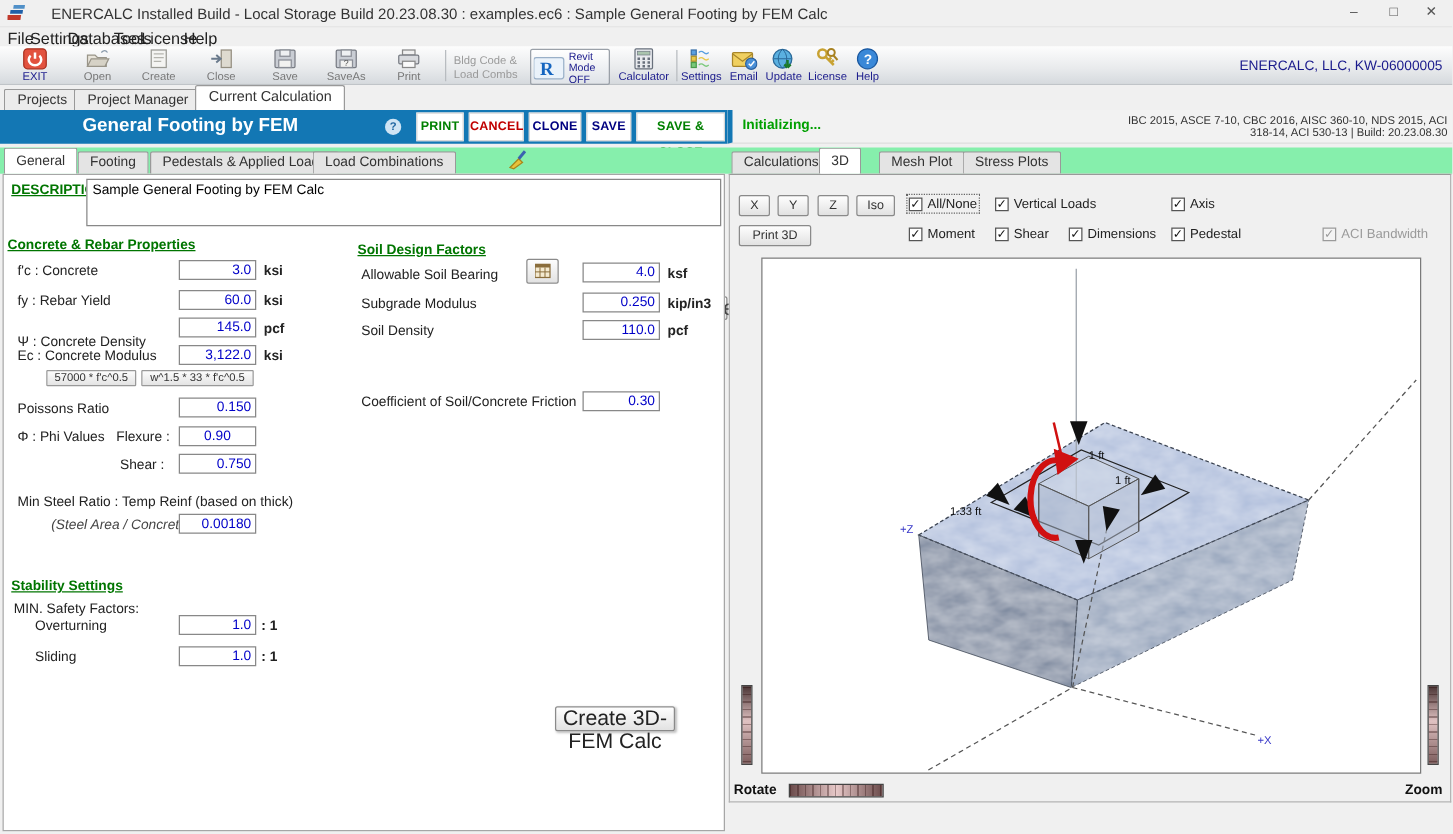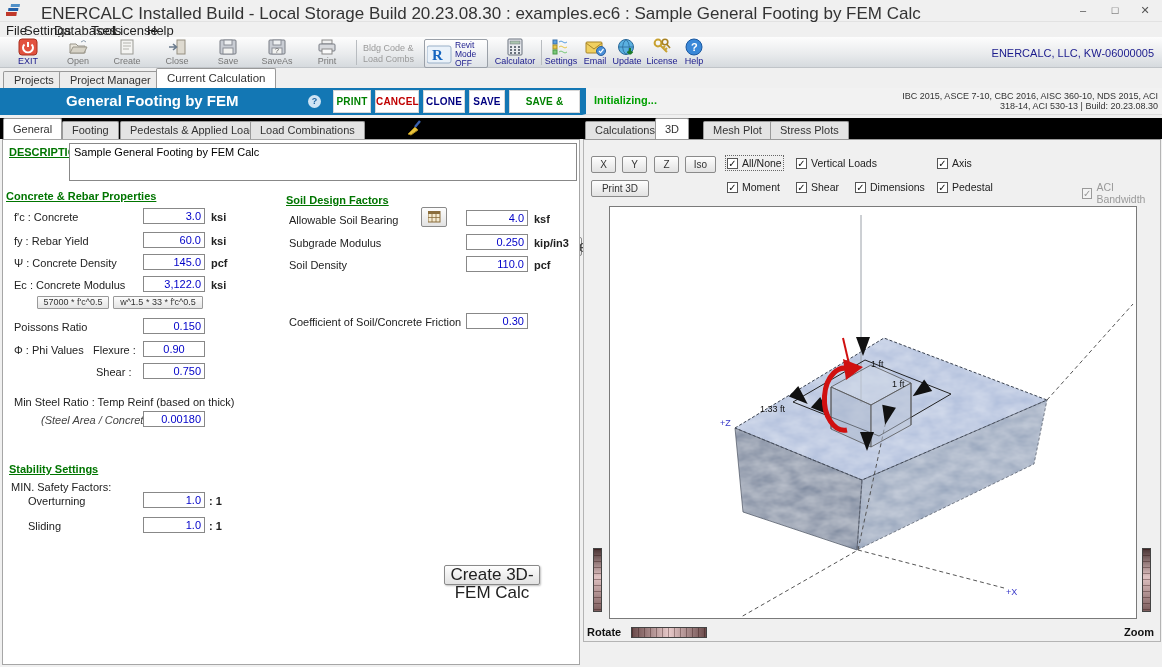--- a/index.html
+++ b/index.html
@@ -3,21 +3,21 @@
 <meta charset="utf-8">
 <style>
   * { margin:0; padding:0; box-sizing:border-box; }
   html,body { width:1162px; height:667px; overflow:hidden; }
   body { font-family:"Liberation Sans", sans-serif; font-size:11px; color:#222; background:#f0f0f0; }
   #app { position:relative; width:1162px; height:667px; background:#f0f0f0; }
   .abs { position:absolute; }
 
   
   #titlebar { left:0; top:0; width:1162px; height:22px; background:#f0f0f0; border-bottom:1px solid #e2e2e2; }
-  #title-text { left:24px; top:4px; color:#333; font-size:17px; white-space:nowrap;padding-left:17px; }
+  #title-text { left:24px; top:4px; color:#333; font-size:12px; white-space:nowrap;padding-left:17px; }
   .winbtn { top:0; width:30px; height:21px; text-align:center; line-height:21px; color:#555; font-size:11px; }
   
   #menubar { left:0; top:22px; width:1162px; height:15px; background:#f0f0f0; }
   .menu-item { position:absolute; top:1px; font-size:13px; color:#222; padding:0 4px; }
   
   #toolbar { left:0; top:37px; width:1162px; height:31px; background:linear-gradient(#fdfdfd,#e8eaec 60%,#d6dade); border-bottom:1px solid #c0c4c8; }
   .tb-item { position:absolute; top:1px; width:46px; text-align:center; }
   .tb-item svg { display:block; margin:0 auto; }
   .tb-label { font-size:9px; color:#777; margin-top:0px; white-space:nowrap; }
   .tb-label.blue { color:#1a1a8c; }
@@ -32,21 +32,21 @@
   .main-tab.active { background:#fff; height:20px; line-height:19px; font-size:11.5px; z-index:2; }
   
   #bluebar { left:0; top:88px; width:582px; height:27px; background:#1377b4; }
   #calc-title { left:66px; top:4px; color:#fff; font-weight:bold; font-size:15px; }
   #help-dot { left:308px; top:7px; width:13px; height:13px; border-radius:50%; background:#cfe4f4; color:#1e64a0; font-size:9px; font-weight:bold; text-align:center; line-height:13px; }
   .hdr-btn { position:absolute; top:2px; height:23px; background:#fff; border:1px solid #d8d8d8; font-weight:bold; font-size:10px; text-align:center; line-height:21px; letter-spacing:.2px; }
   #statusbar { left:582px; top:88px; width:580px; height:27px; background:#f2f2f2; border-left:4px solid #1377b4; border-bottom:1px solid #ddd; }
   #status-text { left:8px; top:6px; color:#00a000; font-weight:bold; font-size:11px; }
   #codes { right:4px; top:3px; text-align:right; font-size:9px; line-height:10px; color:#333; }
   
-  #subtab-row { left:0; top:118px; width:1162px; height:21px; background:#000000; }
+  #subtab-row { left:0; top:118px; width:1162px; height:21px; background:#86efac; }
   .sub-tab { position:absolute; bottom:0; background:#e4e4e4; border:1px solid #999; border-bottom:none; border-radius:2px 2px 0 0; padding:0 9px; height:18px; line-height:17px; font-size:11px; color:#333; }
   .sub-tab.active { background:#fff; height:21px; line-height:20px; z-index:2; }
   .small-btn { position:absolute; background:linear-gradient(#fefefe,#e2e2e2); border:1px solid #8a8a8a; border-radius:2px; font-size:17px; text-align:center; }
   #generate-mesh-btn { left:428px; top:119px; width:84px; height:19px; line-height:17px; font-weight:bold; color:#000080; }
   #calculate-btn { left:516px; top:119px; width:66px; height:19px; line-height:17px; color:#444; }
   
   #panel-left { left:2px; top:139px; width:578px; height:526px; background:#fff; border:1px solid #a6a6a6; }
   #panel-right { left:583px; top:139px; width:578px; height:503px; background:#f0f0f0; border:1px solid #b4b4b4; border-top:1px solid #999; }
   .ghead { position:absolute; color:#007500; font-weight:bold; text-decoration:underline; font-size:11px; }
   .lbl { position:absolute; font-size:11px; color:#222; white-space:nowrap; }
@@ -54,21 +54,21 @@
   .unit { position:absolute; font-size:11px; color:#222;font-weight:bold; }
   .inp { position:absolute; width:62px; height:16px; border:1px solid #888; background:#fff; color:#0000c8; font-size:11px; text-align:right; padding:0 3px; font-family:"Liberation Sans",sans-serif; }
   .formula-btn { position:absolute; height:13px; background:linear-gradient(#fcfcfc,#e4e4e4); border:1px solid #999; border-radius:1px; font-size:9px; color:#333; text-align:center; line-height:11px; font-family:"Liberation Sans",sans-serif; }
   #create-fem-btn { left:441px; top:425px; width:96px; height:20px; line-height:18px; box-shadow:1px 1px 2px rgba(0,0,0,.25); }
   #soil-tbl-btn { left:418px; top:67px; width:26px; height:20px; background:linear-gradient(#fdfdfd,#e2e2e2); border:1px solid #8a8a8a; border-radius:2px; }
   
   .view-btn { height:17px; line-height:15px; font-size:10px; color:#333; }
   .chk { position:absolute; display:flex; align-items:center; gap:4px; font-size:10.5px; color:#222; }
   .chk .box { width:11px; height:11px; border:1px solid #555; background:#fff; font-size:10px; line-height:10px; text-align:center; color:#111; }
   .chk .box::before { content:"\2713"; }
-  .chk.disabled { color:#9a9a9a;margin-left:24px; }
+  .chk.disabled { color:#9a9a9a; }
   .chk.disabled .box { border-color:#9a9a9a; color:#9a9a9a; background:#f4f4f4; }
   .chk.focused { outline:1px dotted #666; outline-offset:1px; }
   #viewport { left:25px; top:66px; width:528px; height:413px; background:#fff; border:1px solid #7a7a7a; }
   .vslider { position:absolute; width:9px; height:64px; border:1px solid #444;
      background:repeating-linear-gradient(180deg, rgba(40,10,10,.35) 0 1px, rgba(255,255,255,0) 1px 6px),
                 linear-gradient(180deg,#4a3434,#e0c2c2 45%,#7c5c5c); }
   #rotate-slider { position:absolute; left:47px; top:487px; width:76px; height:11px; border:1px solid #444;
      background:repeating-linear-gradient(90deg, rgba(40,10,10,.35) 0 1px, rgba(255,255,255,0) 1px 6px),
                 linear-gradient(90deg,#6a4a4a,#e8caca 50%,#6a4a4a); }
   .slider-lbl { position:absolute; font-weight:bold; font-size:11px; color:#111; }
@@ -278,21 +278,21 @@
     <div class="ghead" style="left:3px;top:50px">Concrete &amp; Rebar  Properties</div>
 
     <div class="lbl" style="left:11px;top:71px">f'c : Concrete</div>
     <input class="inp" style="left: 140px; top: 68px;" value="3.0">
     <div class="unit" style="left:208px;top:71px">ksi</div>
 
     <div class="lbl" style="left:11px;top:95px">fy : Rebar Yield</div>
     <input class="inp" style="left: 140px; top: 92px;" value="60.0">
     <div class="unit" style="left:208px;top:95px">ksi</div>
 
-    <div class="lbl" style="left:11px;top:117px">Ψ : Concrete Density</div>
+    <div class="lbl" style="left:11px;top:128px">Ψ : Concrete Density</div>
     <input class="inp" style="left: 140px; top: 114px;" value="145.0">
     <div class="unit" style="left:208px;top:117px">pcf</div>
 
     <div class="lbl" style="left:11px;top:139px">Ec : Concrete Modulus</div>
     <input class="inp" style="left: 140px; top: 136px;" value="3,122.0">
     <div class="unit" style="left:208px;top:139px">ksi</div>
 
     <div class="formula-btn" style="left:34px;top:156px;width:72px">57000 * f'c^0.5</div>
     <div class="formula-btn" style="left:110px;top:156px;width:90px">w^1.5 * 33 * f'c^0.5</div>
 

